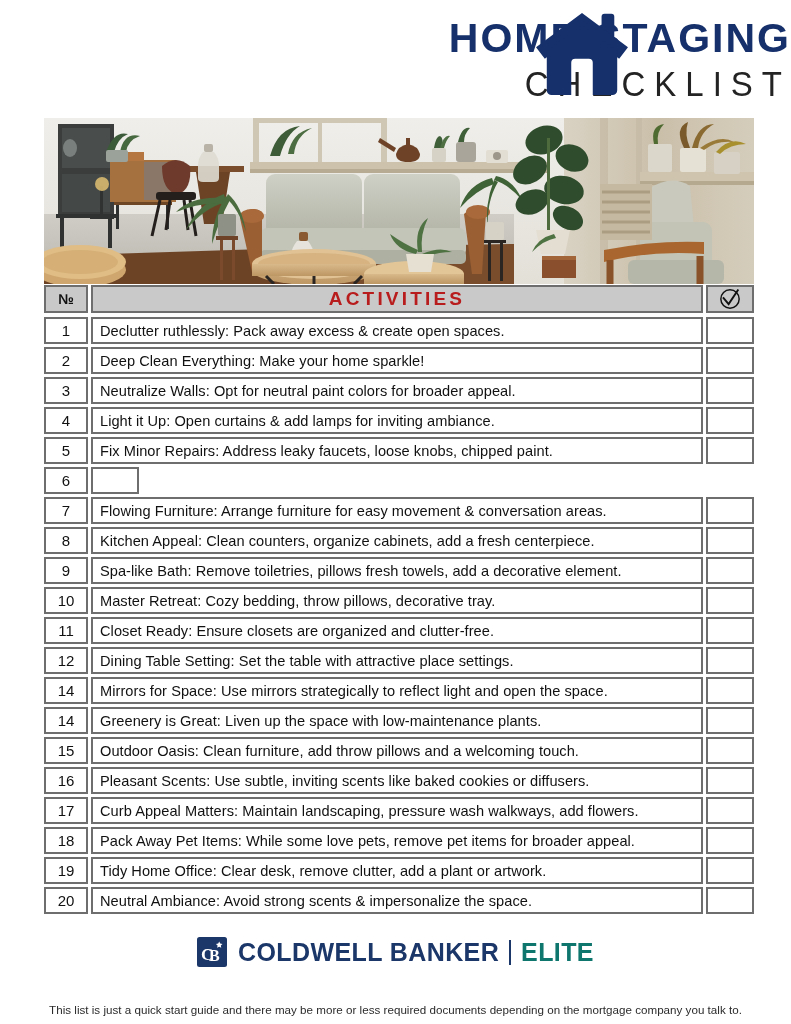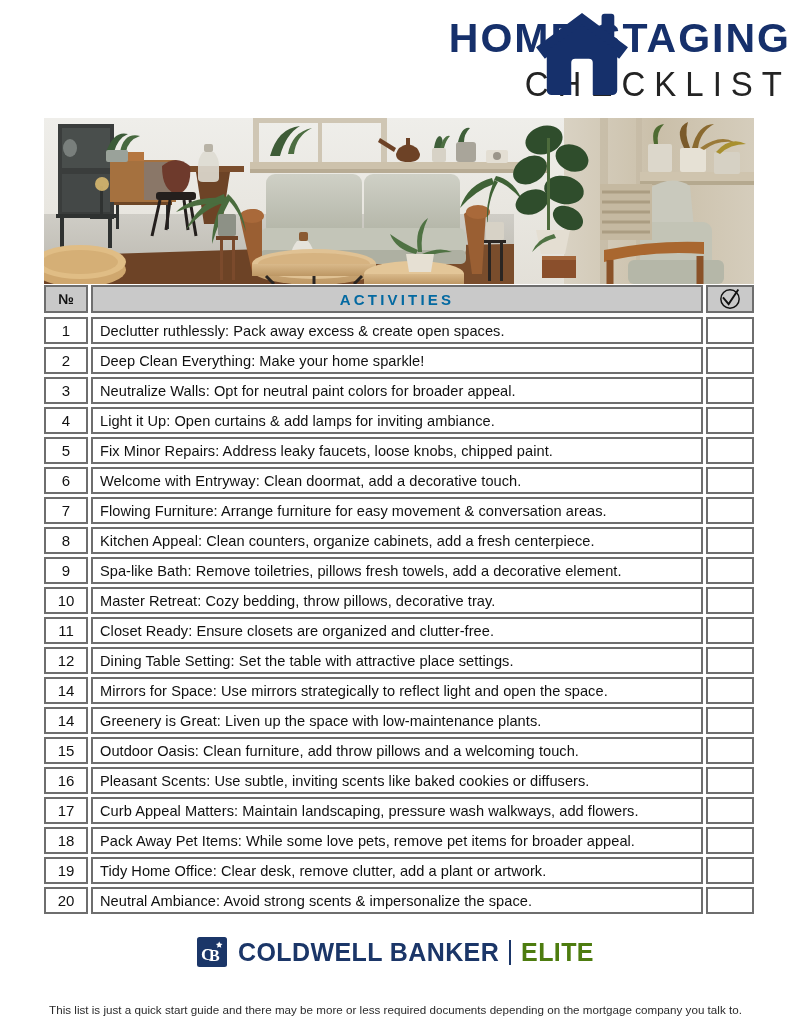--- a/index.html
+++ b/index.html
@@ -112,23 +112,23 @@
     border: 2px solid #6e6e6e;
   }
   .row-head .c-num {
     font-weight: bold;
     font-size: 14px;
   }
   .row-head .c-act {
     justify-content: center;
     padding-left: 0;
     font-weight: bold;
-    font-size: 15px;
+    font-size: 19px;
     letter-spacing: 3.2px;
-    color: #0369a1;
+    color: #b91c1c;
   }
   .row-head .c-chk {
     justify-content: center;
   }
   .chk-icon { width: 22px; height: 22px; display: block; }
 
   
   .footer {
     position: absolute;
     left: 0; right: 0;
@@ -158,21 +158,21 @@
     display: inline-block;
     width: 2px; height: 25px;
     background: #1b3668;
     margin: 0 10px;
     vertical-align: -4px;
   }
   .brand-sub {
     font-size: 25px;
     font-weight: bold;
     letter-spacing: 0.4px;
-    color: #4d7c0f;
+    color: #0f766e;
   }
   .disclaimer {
     font-size: 11.6px;
     color: #2b2b2b;
     letter-spacing: 0.02px;
     margin-top: 36px;
   }
 </style>
 </head>
 <body>
@@ -426,21 +426,20 @@
         <div class="c-act">Light it Up: Open curtains &amp; add lamps for inviting ambiance.</div>
         <div class="c-chk"></div>
       </div>
       <div class="row row-body">
         <div class="c-num">5</div>
         <div class="c-act">Fix Minor Repairs: Address leaky faucets, loose knobs, chipped paint.</div>
         <div class="c-chk"></div>
       </div>
       <div class="row row-body">
         <div class="c-num">6</div>
-        <div class="c-act">Welcome with Entryway: Clean doormat, add a decorative touch.</div>
         <div class="c-chk"></div>
       </div>
       <div class="row row-body">
         <div class="c-num">7</div>
         <div class="c-act">Flowing Furniture: Arrange furniture for easy movement &amp; conversation areas.</div>
         <div class="c-chk"></div>
       </div>
       <div class="row row-body">
         <div class="c-num">8</div>
         <div class="c-act">Kitchen Appeal: Clean counters, organize cabinets, add a fresh centerpiece.</div>

